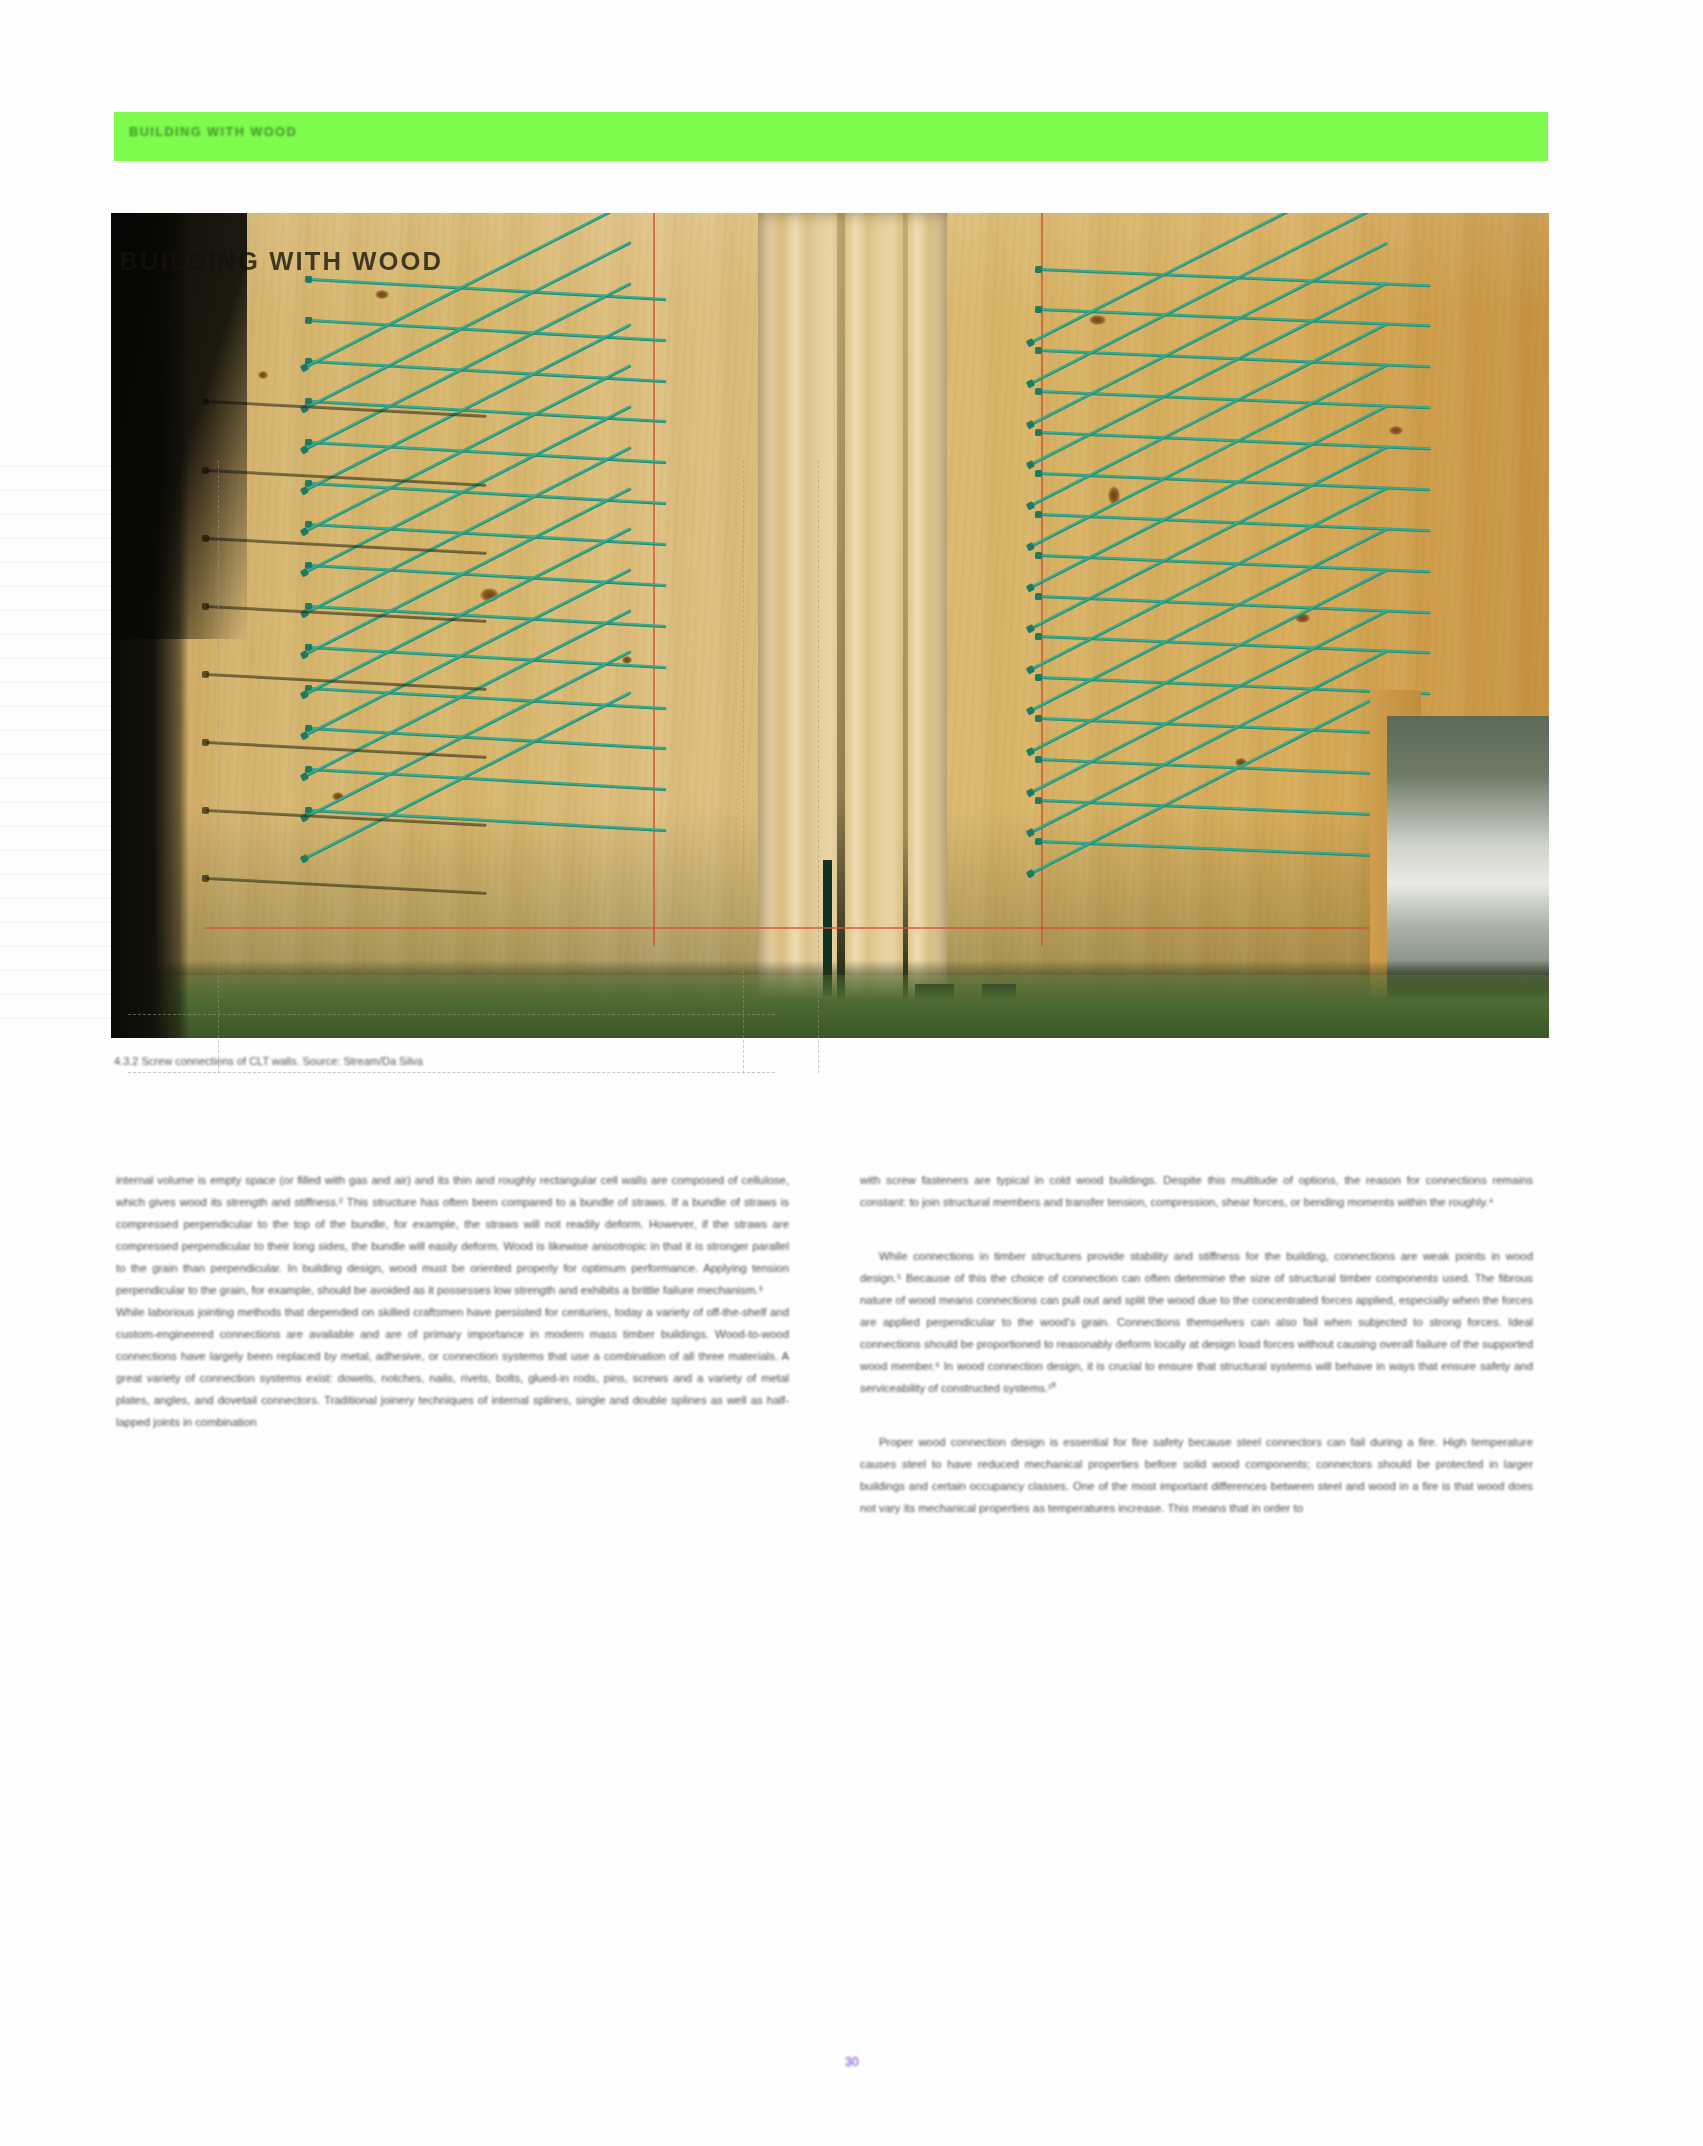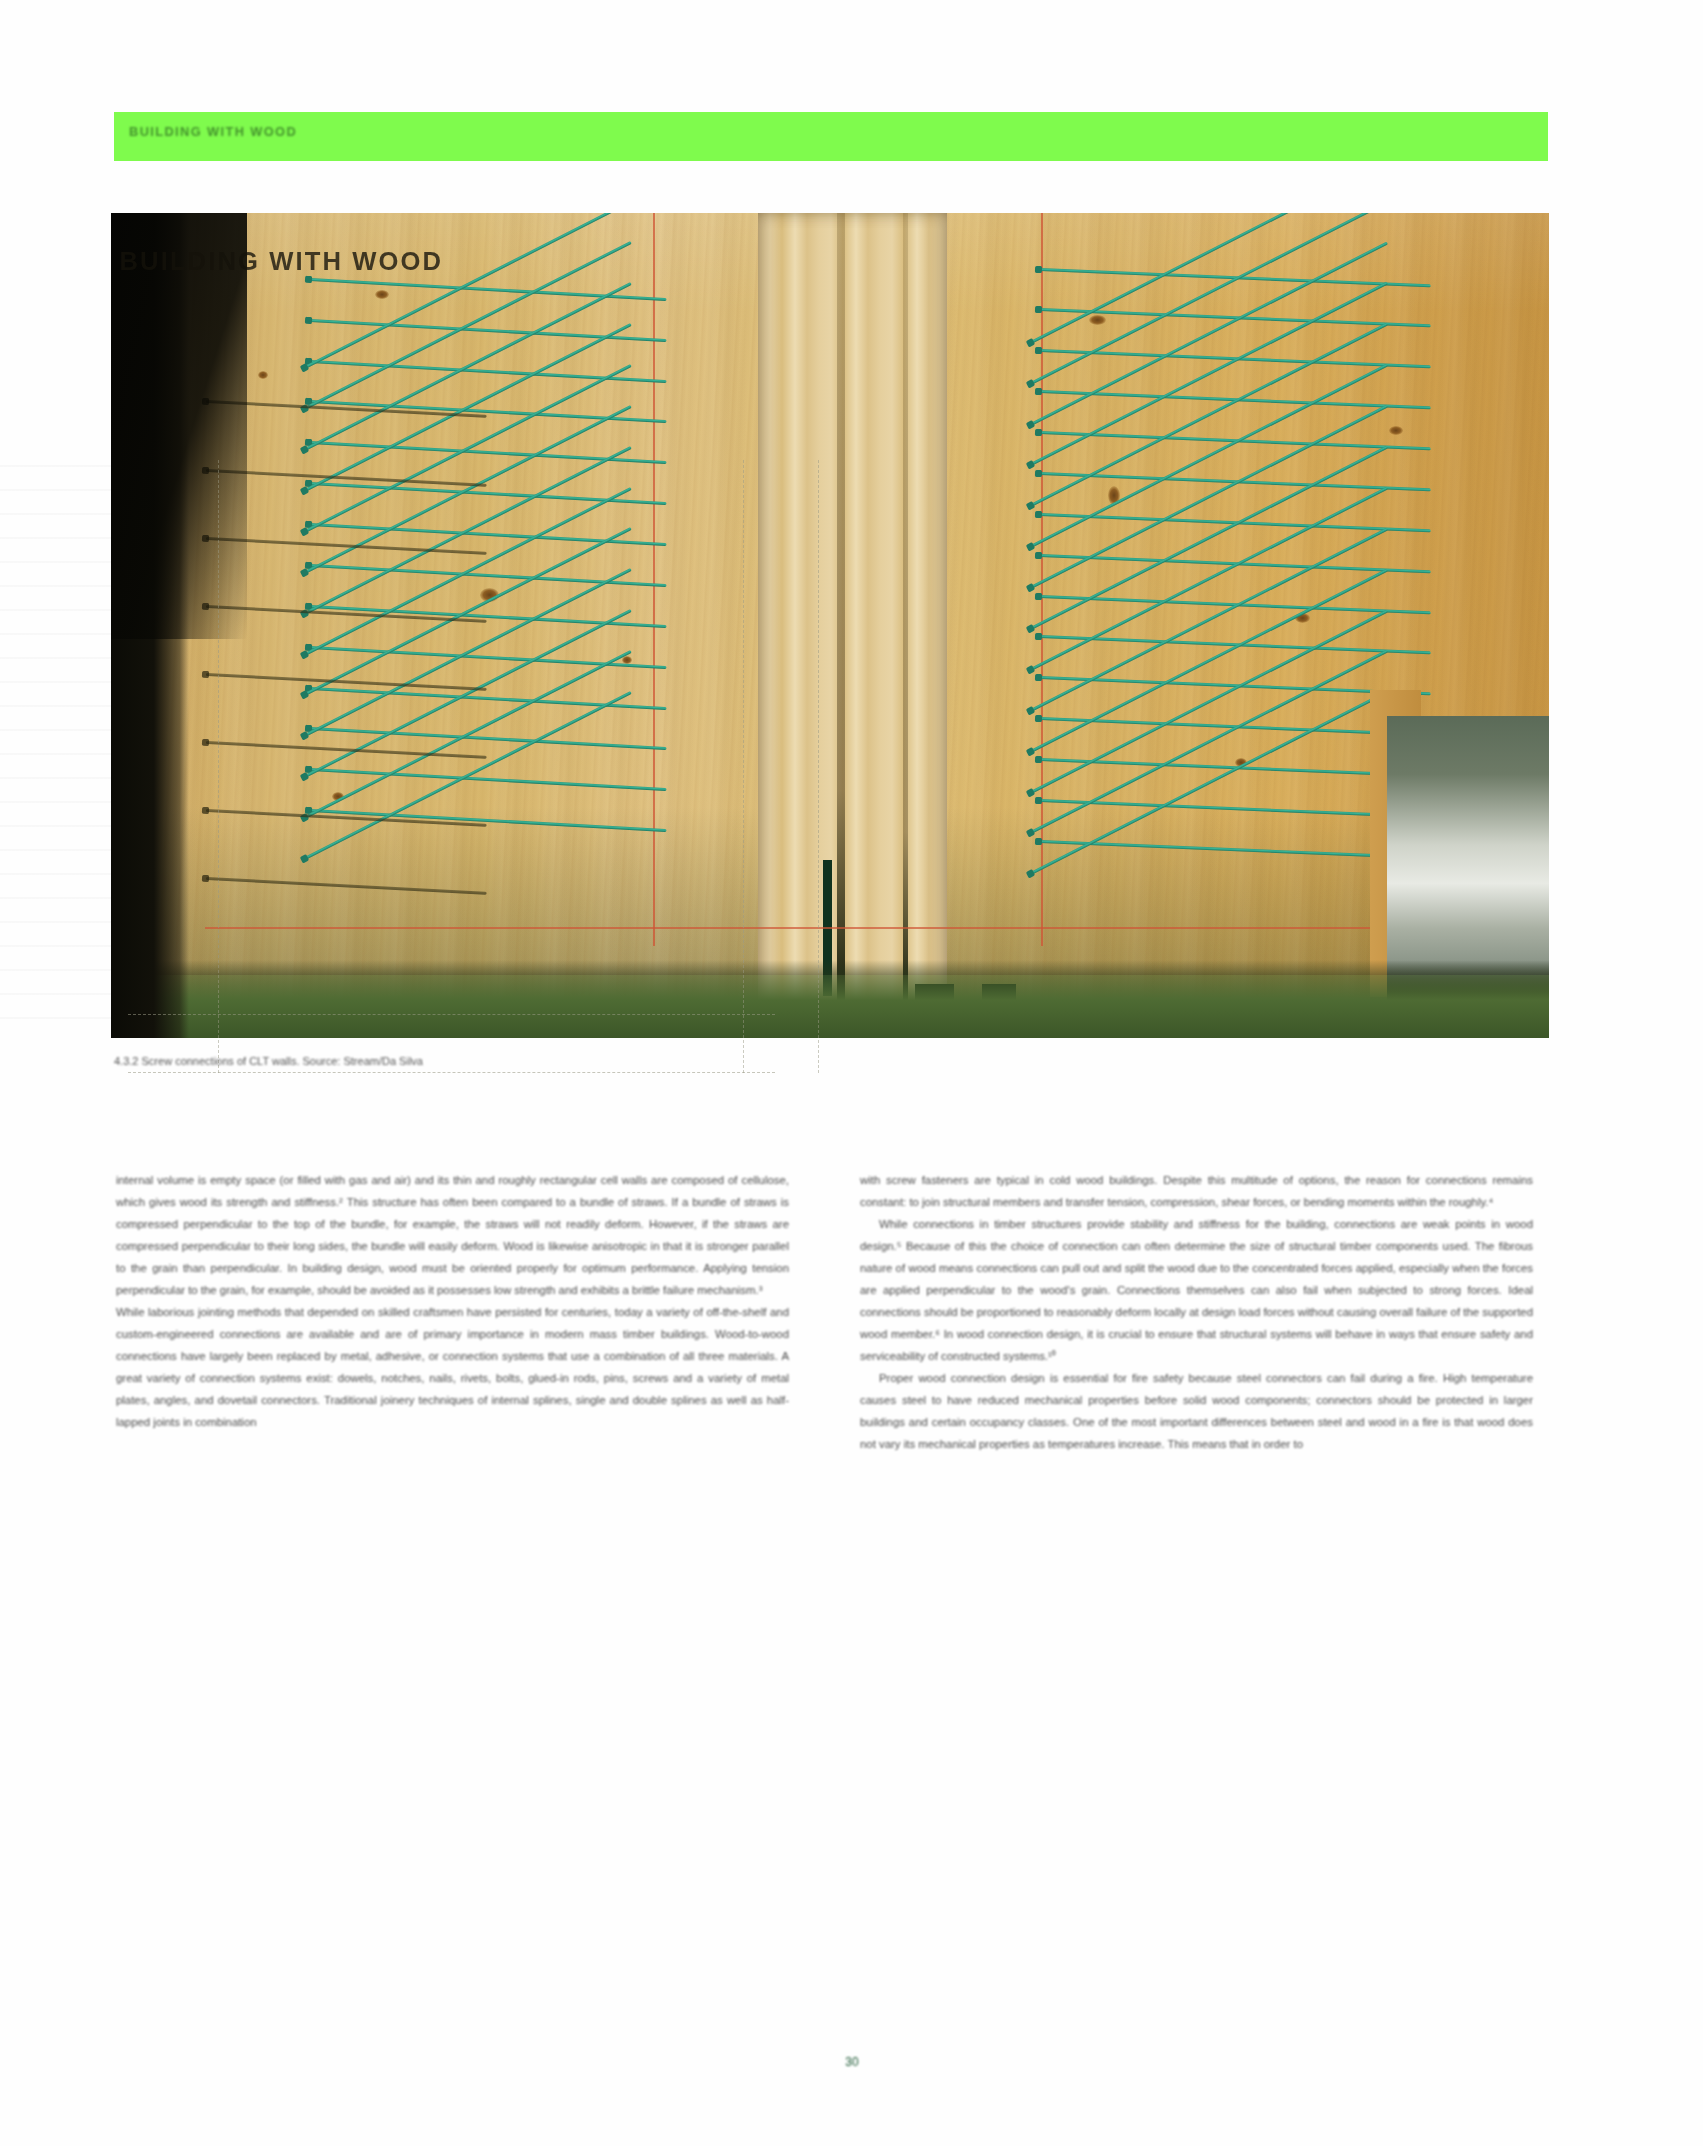--- a/index.html
+++ b/index.html
@@ -329,37 +329,37 @@
     text-align: justify;
     filter: blur(0.9px);
   }
   .col-left  { left: 116px; }
   .col-right { left: 860px; }
 
   .col p {
     margin: 0 0 0 0;
     text-indent: 0;
   }
-  .col p.indent { text-indent: 19px; }
+  .col p.indent { text-indent: 19px; margin-top: 32px; }
   .col h3 {
     margin: 22px 0 0 0;
     font-size: 11.4px;
     line-height: 22px;
     font-weight: bold;
     color: #3a3a3a;
   }
 
   .page-number {
     position: absolute;
     left: 0;
     right: 0;
     top: 2055px;
     text-align: center;
     font-size: 12px;
-    color: #14532d;
+    color: #6d28d9;
     filter: blur(0.9px);
   }
 
   
   .scan-edge {
     position: absolute;
     left: 0;
     top: 443px;
     width: 111px;
     height: 596px;

